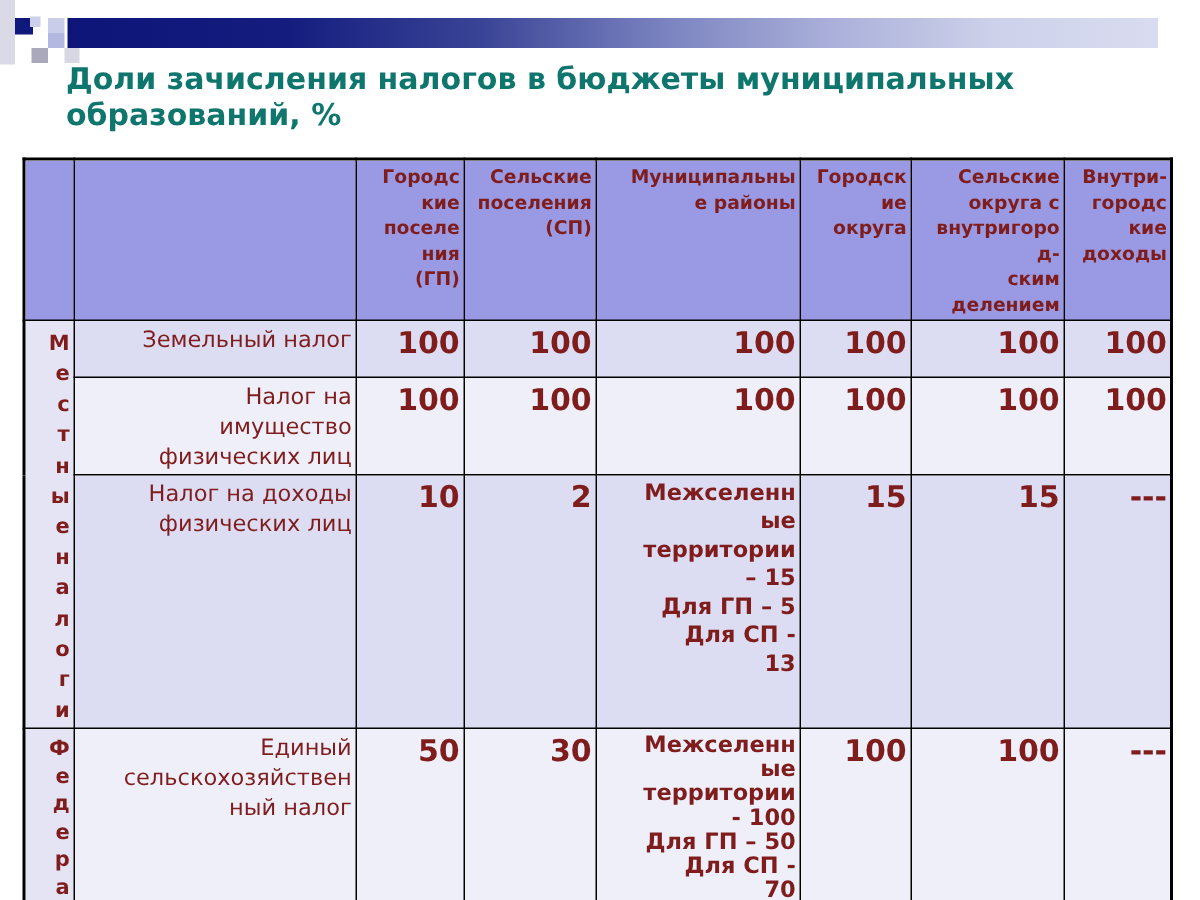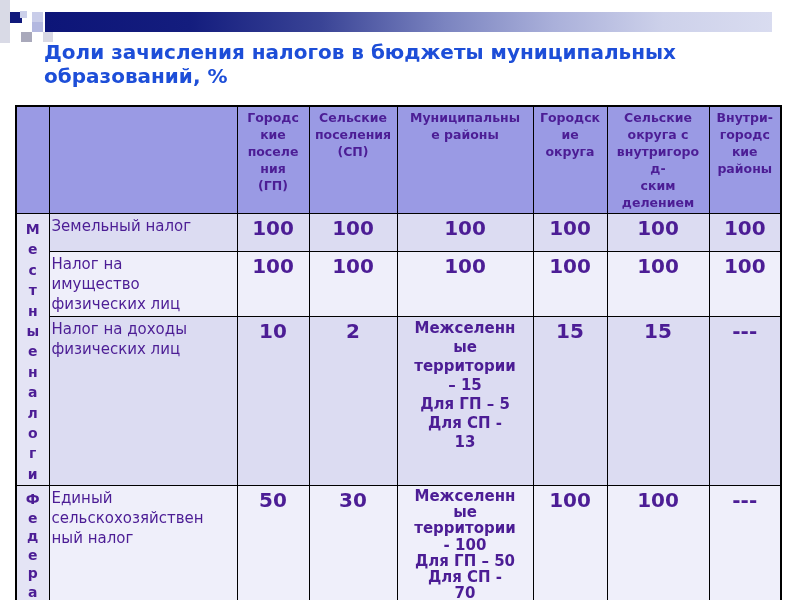--- a/index.html
+++ b/index.html
@@ -18,32 +18,32 @@
   .sq-gray{left:21px;top:32px;width:11px;height:10px;background:#a9a9bb;}
   .sq-l4{left:43px;top:32px;width:10px;height:10px;background:#d8d8e4;}
   .title-bar{
     left:45px;top:12px;width:727px;height:20px;
     background:linear-gradient(90deg,#0d1578 0%,#141d7e 20%,#3a4496 38%,
                #7b84c0 55%,#aab0da 70%,#cdd1ea 85%,#d9dcf0 100%);
   }
   
   .slide-title{
     position:absolute;left:44px;top:40px;width:700px;
-    color:#1d4ed8;font-weight:bold;font-size:20px;line-height:24px;
+    color:#0f766e;font-weight:bold;font-size:20px;line-height:24px;
     white-space:pre-line;
   }
   
   table.tax{
     position:absolute;left:15px;top:105px;width:765px;
     border-collapse:collapse;table-layout:fixed;
     border:2px solid #000;
   }
   table.tax td{
     border:1px solid #000;vertical-align:top;overflow:hidden;
-    padding:2px;color:#4c1d95;
+    padding:2px;color:#7f1d1d;text-align:right;
   }
   tr.r-h{height:105px;} tr.r1{height:38px;} tr.r2{height:62px;}
   tr.r3{height:168px;} tr.r4{height:115px;}
   .hcell{
     background:#9a9ae4;color:#fdfdff;font-weight:bold;
     font-size:12.5px;line-height:17px;text-align:center;
     white-space:pre-line;padding-top:3px;
   }
   .catcell{background:#e4e4f5;text-align:center;padding:0;}
   .letters{white-space:pre-line;font-weight:bold;font-size:14px;}
@@ -107,21 +107,21 @@
 округа</td>
       <td class="hcell">Сельские
 округа с
 внутригоро
 д-
 ским
 делением</td>
       <td class="hcell">Внутри-
 городс
 кие
-районы</td>
+доходы</td>
     </tr>
 
     <tr class="r1">
       <td class="catcell" rowspan="3">
         <div class="letters letters-local">М
 е
 с
 т
 н
 ы

